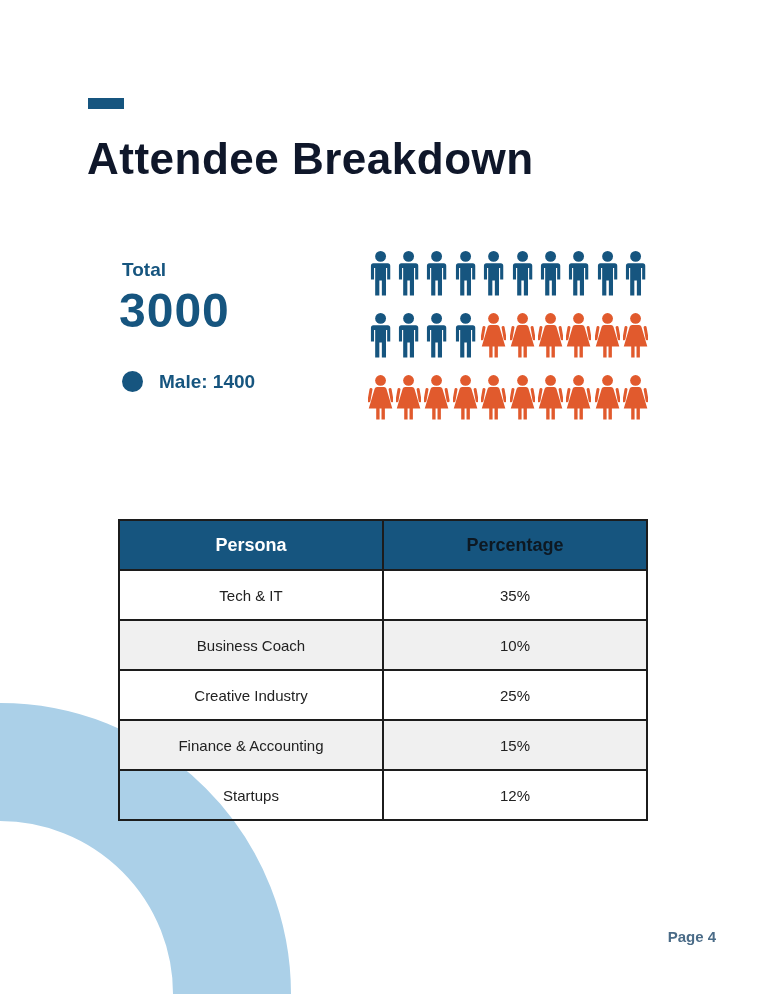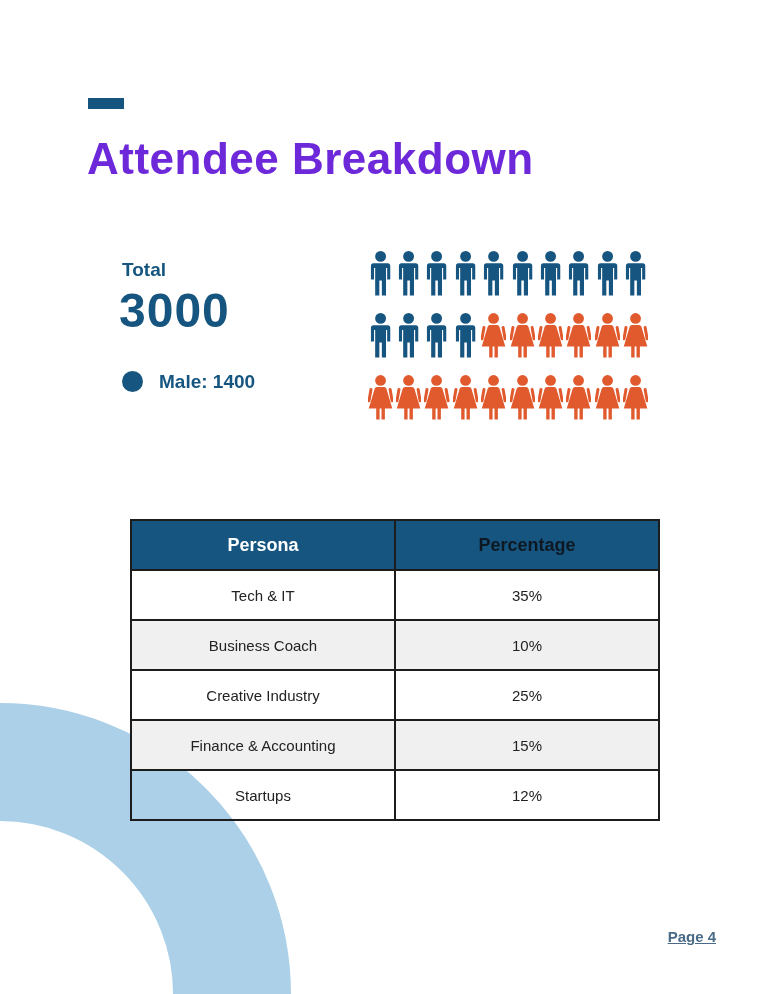--- a/index.html
+++ b/index.html
@@ -12,21 +12,21 @@
     position:absolute;left:-291px;top:703px;width:582px;height:582px;
     box-sizing:border-box;border:118px solid #ABD0E8;border-radius:50%;
     z-index:1;
   }
   .dash{
     position:absolute;left:88px;top:98px;width:36px;height:11px;
     background:#16557F;z-index:3;
   }
   .title{
     position:absolute;left:87px;top:134px;margin:0;
-    font-size:44px;font-weight:800;letter-spacing:.5px;color:#6d28d9;z-index:3;
+    font-size:44px;font-weight:800;letter-spacing:.5px;color:#0f172a;z-index:3;
     white-space:nowrap;
     text-align:right;
   }
   .total-label{
     position:absolute;left:122px;top:259px;
     font-size:19px;font-weight:800;color:#16557F;z-index:3;text-align:center;
   }
   .total-value{
     position:absolute;left:119px;top:283px;
     font-size:48px;font-weight:800;letter-spacing:1px;color:#16557F;z-index:3;
@@ -41,35 +41,35 @@
     position:absolute;left:366px;top:251px;z-index:3;
     display:grid;grid-template-columns:repeat(10,28.4px);
     grid-auto-rows:58px;row-gap:4px;justify-items:center;align-items:end;
   }
   .pictogram svg{display:block;}
   .table-title{
     position:absolute;left:128px;top:479px;width:540px;margin:0;text-align:center;
     font-size:20px;font-weight:800;color:#16557F;z-index:3;
   }
   table.cat{
-    position:absolute;left:130px;top:519px;width:530px;z-index:2;
+    position:absolute;left:118px;top:519px;width:530px;z-index:2;
     border-collapse:collapse;table-layout:fixed;
   }
   table.cat th,table.cat td{
     border:2px solid #1C1C1C;text-align:center;vertical-align:middle;
     height:48px;padding:0;
   }
   table.cat thead th{background:#16557F;font-size:18px;font-weight:800;}
   th.col-persona{color:#ffffff;}
   th.col-percentage{color:#0D1822;}
   table.cat tbody td{font-size:15px;color:#222222;background:transparent;}
   table.cat tbody tr:nth-child(even) td{background:#F0F0F0;}
   .page-num{
     position:absolute;right:52px;top:928px;
-    font-size:15px;font-weight:600;color:#4A6B87;z-index:3;text-decoration:underline;
+    font-size:15px;font-weight:600;color:#4A6B87;z-index:3;
   }
 </style>
 </head>
 <body>
 
 <div class="page">
 
   <div class="ring"></div>
 
   <div class="dash"></div>

